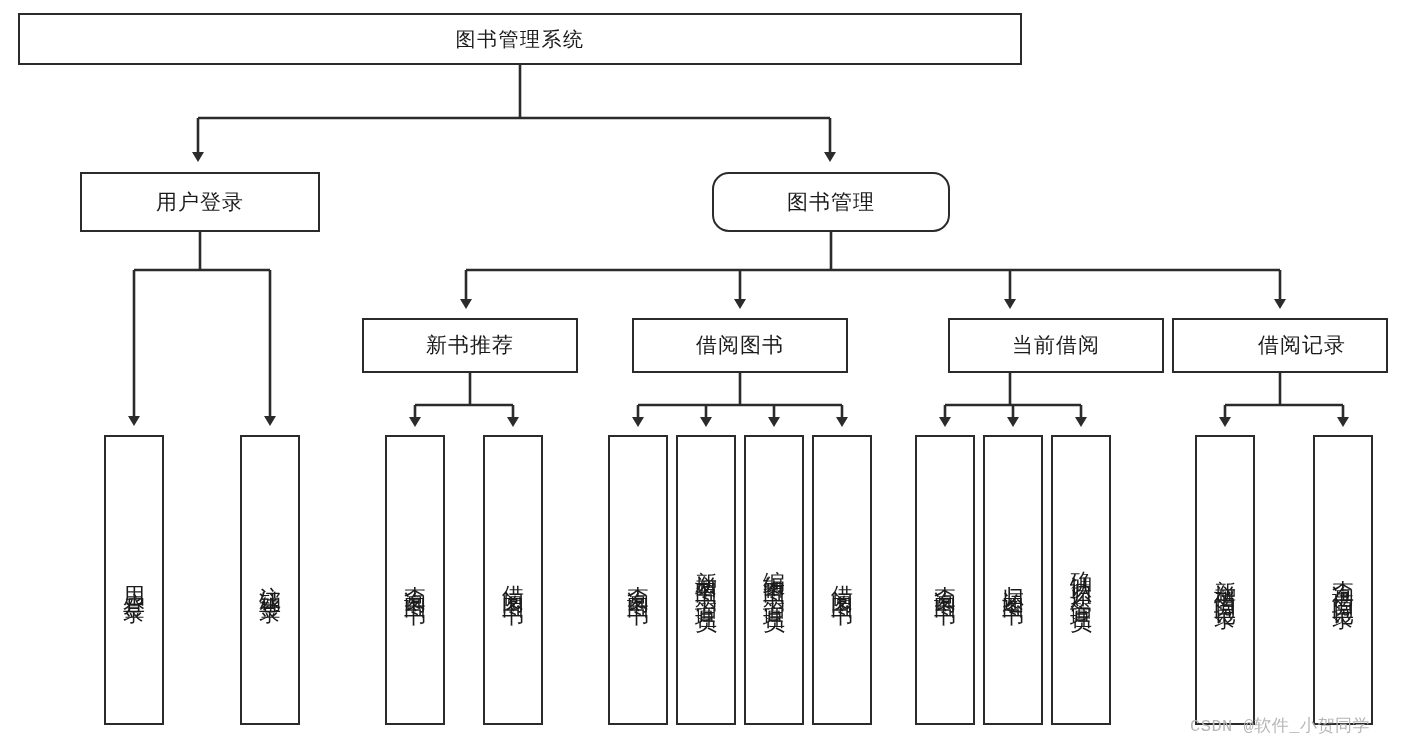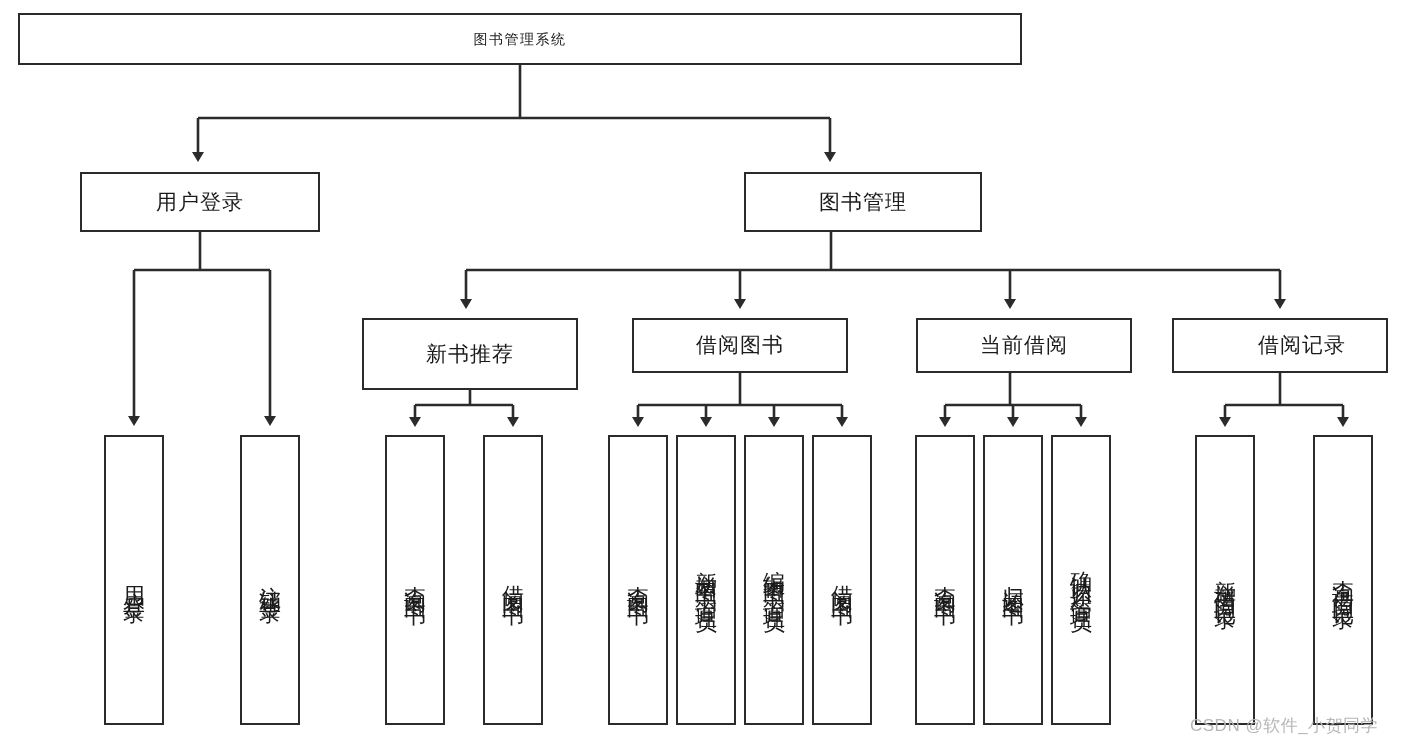--- a/index.html
+++ b/index.html
@@ -32,21 +32,21 @@
     display:block;
     text-align:center;
     line-height:1.15;
     white-space:nowrap;
   }
   
   .node.horiz .label{
     font-size:21px;
     letter-spacing:1px;
   }
-  #node-root .label{ font-size:14px; letter-spacing:1.5px;}
+  #node-root .label{ font-size:20px; letter-spacing:1.5px;}
   
   .node.vert{
     align-items:center;
     justify-content:center;
   }
   .node.vert .label{
     writing-mode:vertical-rl;
     text-orientation:upright;
     font-size:22px;
     letter-spacing:6px;
@@ -54,21 +54,21 @@
     white-space:nowrap;
     max-height:270px;
   }
   .node.vert.tall .label{ max-height:255px; }
   .watermark{
     position:absolute;
     color:#b6b6b6;
     font-size:17px;
     letter-spacing:0.5px;
     white-space:nowrap;
-    font-family:Liberation Sans, sans-serif;
+    font-family:Liberation Mono, monospace;
   }
 </style>
 </head>
 <body>
 
 <div id="canvas">
 
   <svg class="connectors" viewBox="0 0 1405 747" xmlns="http://www.w3.org/2000/svg">
     <defs>
       <marker id="arrow" markerWidth="10" markerHeight="12" refX="1" refY="6" orient="auto" markerUnits="userSpaceOnUse">
@@ -119,31 +119,31 @@
     </g>
   </svg>
 
   <div class="node horiz" id="node-root" style="left: 18px; top: 13px; width: 1004px; height: 52px;">
     <span class="label">图书管理系统</span>
   </div>
 
   <div class="node horiz" id="node-user-login" style="left: 80px; top: 172px; width: 240px; height: 60px;">
     <span class="label">用户登录</span>
   </div>
-  <div class="node horiz" id="node-book-manage" style="left: 744px; top: 172px; width: 238px; height: 60px;">
+  <div class="node horiz" id="node-book-manage" style="left: 712px; top: 172px; width: 238px; height: 60px; border-radius: 17px;">
     <span class="label">图书管理</span>
   </div>
 
-  <div class="node horiz" id="node-new-book-recommend" style="left: 362px; top: 318px; width: 216px; height: 72px;">
+  <div class="node horiz" id="node-new-book-recommend" style="left: 362px; top: 318px; width: 216px; height: 55px;">
     <span class="label">新书推荐</span>
   </div>
   <div class="node horiz" id="node-book-borrow" style="left: 632px; top: 318px; width: 216px; height: 55px;">
     <span class="label">借阅图书</span>
   </div>
-  <div class="node horiz" id="node-current-borrow" style="left: 916px; top: 318px; width: 216px; height: 55px;">
+  <div class="node horiz" id="node-current-borrow" style="left: 948px; top: 318px; width: 216px; height: 55px;">
     <span class="label">当前借阅</span>
   </div>
   <div class="node horiz" id="node-borrow-record" style="left: 1172px; top: 318px; width: 216px; height: 55px; padding-left: 44px;">
     <span class="label">借阅记录</span>
   </div>
 
   <div class="node vert" id="node-leaf-user-login" style="left: 104px; top: 435px; width: 60px; height: 290px;">
     <span class="label">用户登录</span>
   </div>
   <div class="node vert" id="node-leaf-logout" style="left: 240px; top: 435px; width: 60px; height: 290px;">

